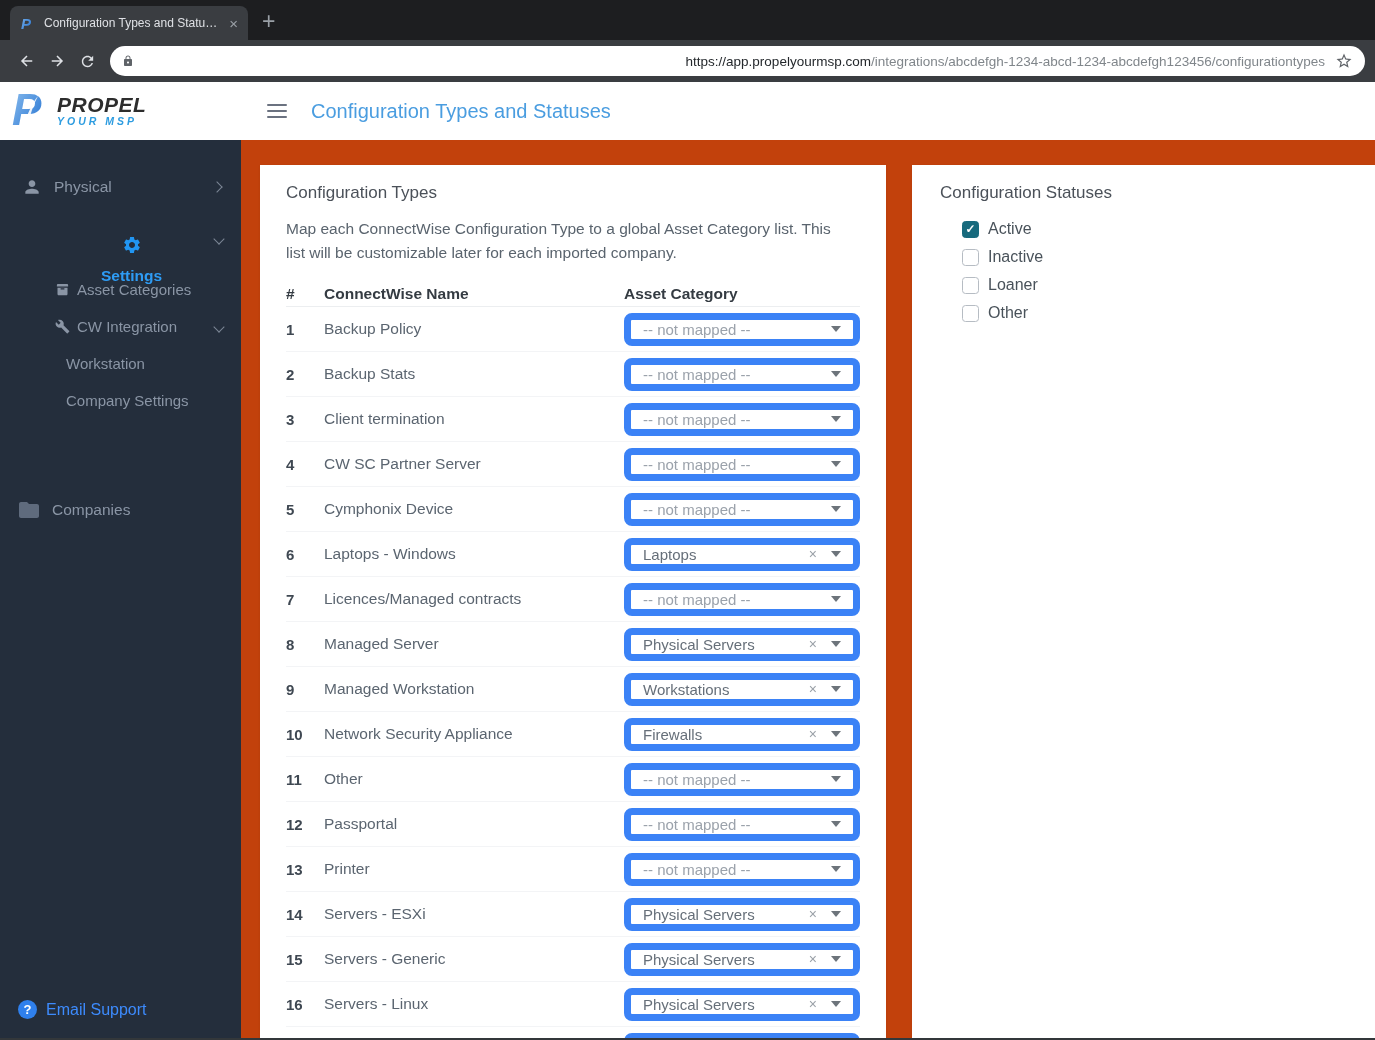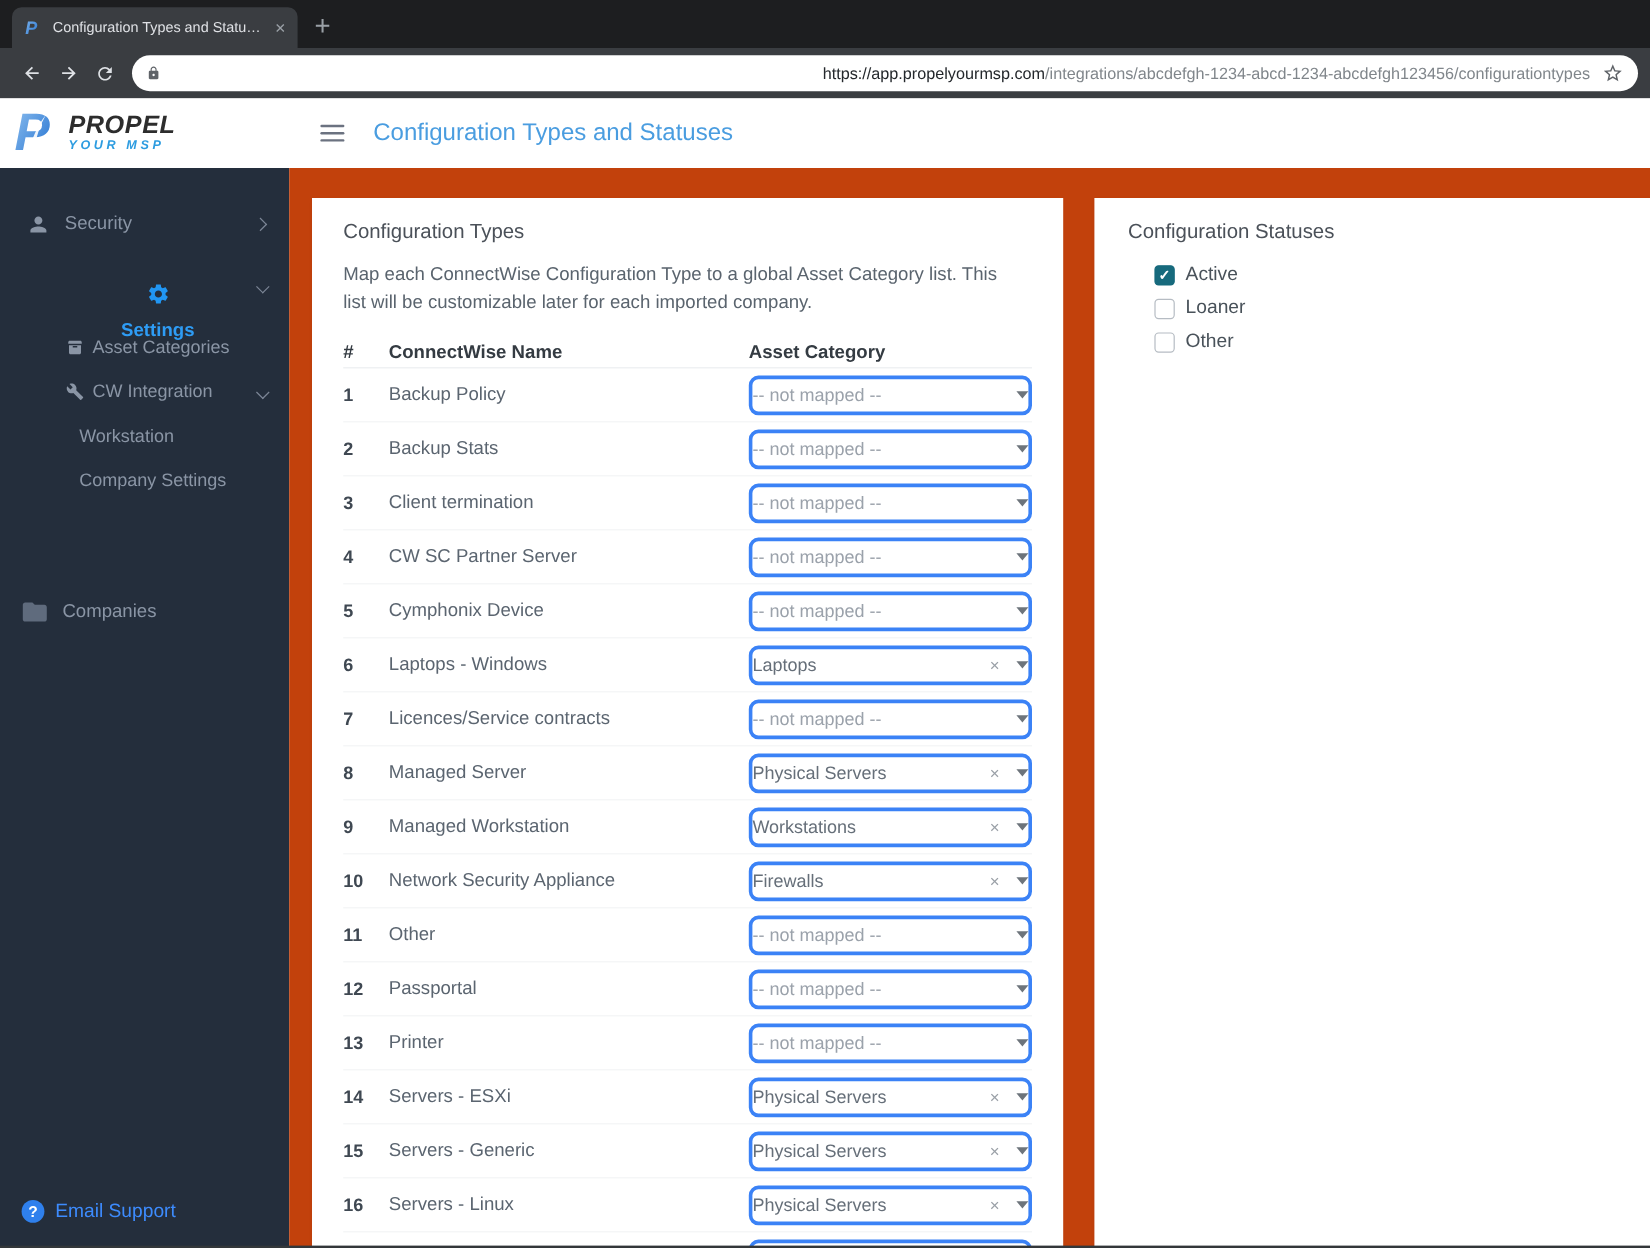--- a/index.html
+++ b/index.html
@@ -61,22 +61,22 @@
   .panel-title { font-size:17px; font-weight:500; color:#4b5159; line-height:20px; }
   .panel-desc { margin-top:14px; font-size:15.5px; line-height:24px; color:#5a646e; max-width:562px; }
 
   .thead { display:grid; grid-template-columns:38px 300px 236px; margin-top:16px; height:26px;
            align-items:center; font-weight:bold; font-size:15.5px; color:#343b42;
            border-bottom:1px solid #eceef0; }
   .tbody .trow { display:grid; grid-template-columns:38px 300px 236px; height:45px; align-items:center;
                  border-bottom:1px solid #f3f4f6; }
   .cell-num { font-size:15px; font-weight:bold; color:#3f4852; }
   .cell-name { font-size:15.5px; color:#5b6570; }
-  .dropdown { height:33px; border:3px solid #3b82f6; border-radius:8px; background:#fff;
-              display:flex; align-items:center; padding:0 0; cursor:pointer; }
+  .dropdown { height:33px; border:7px solid #3b82f6; border-radius:8px; background:#fff;
+              display:flex; align-items:center; padding:0 12px; cursor:pointer; }
   .dd-value { font-size:15px; }
   .dropdown.unmapped .dd-value { color:#9ba2ab; }
   .dropdown.mapped .dd-value { color:#666f79; }
   .dd-clear { margin-left:auto; color:#9aa0a7; font-size:14px; line-height:1; cursor:pointer; }
   .dd-caret { width:0; height:0; border-left:5px solid transparent; border-right:5px solid transparent;
               border-top:6px solid #6d747b; margin-left:14px; }
   .dropdown.unmapped .dd-caret { margin-left:auto; }
   .partial-row { display:grid; grid-template-columns:38px 300px 236px; height:45px; align-items:center; }
 
   .status-list { margin:16px 0 0 22px; display:flex; flex-direction:column; gap:8px; }
@@ -165,21 +165,21 @@
   </div>
 </div>
 
 <div class="app-body">
   <div class="sidebar">
 
     <div class="nav-item" style="top:37px; padding-left:22px; gap:12px;">
       <svg width="20" height="20" viewBox="0 0 24 24" fill="#8a95a5">
         <path d="M12 12c2.21 0 4-1.79 4-4s-1.79-4-4-4-4 1.79-4 4 1.79 4 4 4zm0 2c-2.67 0-8 1.34-8 4v2h16v-2c0-2.66-5.33-4-8-4z"></path>
         </svg>
-      <span>Security</span>
+      <span>Physical</span>
       <span class="chev right"></span>
     </div>
 
     <div class="nav-item blue" style="top:95px; padding-left:22px; gap:12px; font-weight:bold;flex-direction:column;">
       <svg width="20" height="20" viewBox="0 0 24 24" fill="#2196f3">
         <path d="M19.14 12.94c.04-.3.06-.61.06-.94 0-.32-.02-.64-.07-.94l2.03-1.58c.18-.14.23-.41.12-.61l-1.92-3.32c-.12-.22-.37-.29-.59-.22l-2.39.96c-.5-.38-1.03-.7-1.62-.94L14.4 2.81c-.04-.24-.24-.41-.48-.41h-3.84c-.24 0-.43.17-.47.41L9.25 5.35c-.59.24-1.13.57-1.62.94l-2.39-.96c-.22-.08-.47 0-.59.22L2.74 8.87c-.12.21-.08.47.12.61l2.03 1.58c-.05.3-.09.63-.09.94s.02.64.07.94l-2.03 1.58c-.18.14-.23.41-.12.61l1.92 3.32c.12.22.37.29.59.22l2.39-.96c.5.38 1.03.7 1.62.94l.36 2.54c.05.24.24.41.48.41h3.84c.24 0 .44-.17.47-.41l.36-2.54c.59-.24 1.13-.56 1.62-.94l2.39.96c.22.08.47 0 .59-.22l1.92-3.32c.12-.22.07-.47-.12-.61l-2.01-1.58zM12 15.6c-1.98 0-3.6-1.62-3.6-3.6s1.62-3.6 3.6-3.6 3.6 1.62 3.6 3.6-1.62 3.6-3.6 3.6z"></path>
         </svg>
       <span>Settings</span>
       <span class="chev down"></span>
     </div>
@@ -301,21 +301,21 @@
       <div class="dropdown mapped">
         <span class="dd-value">Laptops</span>
         <span class="dd-clear">×</span>
         <span class="dd-caret"></span>
       </div>
     </div>
   </div>
 
   <div class="trow">
     <div class="cell-num">7</div>
-    <div class="cell-name">Licences/Service contracts</div>
+    <div class="cell-name">Licences/Managed contracts</div>
     <div class="cell-dd">
       <div class="dropdown unmapped">
         <span class="dd-value">-- not mapped --</span>
 
         <span class="dd-caret"></span>
       </div>
     </div>
   </div>
 
   <div class="trow">
@@ -438,20 +438,24 @@
       <div class="panel-title">Configuration Statuses</div>
       <div class="status-list">
   <label class="status-row checked">
     <span class="checkbox">
               <span class="check">✓</span>
             </span>
     <span class="status-label">Active</span>
   </label>
 
 
+  <label class="status-row">
+    <span class="checkbox"></span>
+    <span class="status-label">Inactive</span>
+  </label>
 
   <label class="status-row">
     <span class="checkbox"></span>
     <span class="status-label">Loaner</span>
   </label>
 
   <label class="status-row">
     <span class="checkbox"></span>
     <span class="status-label">Other</span>
   </label>

